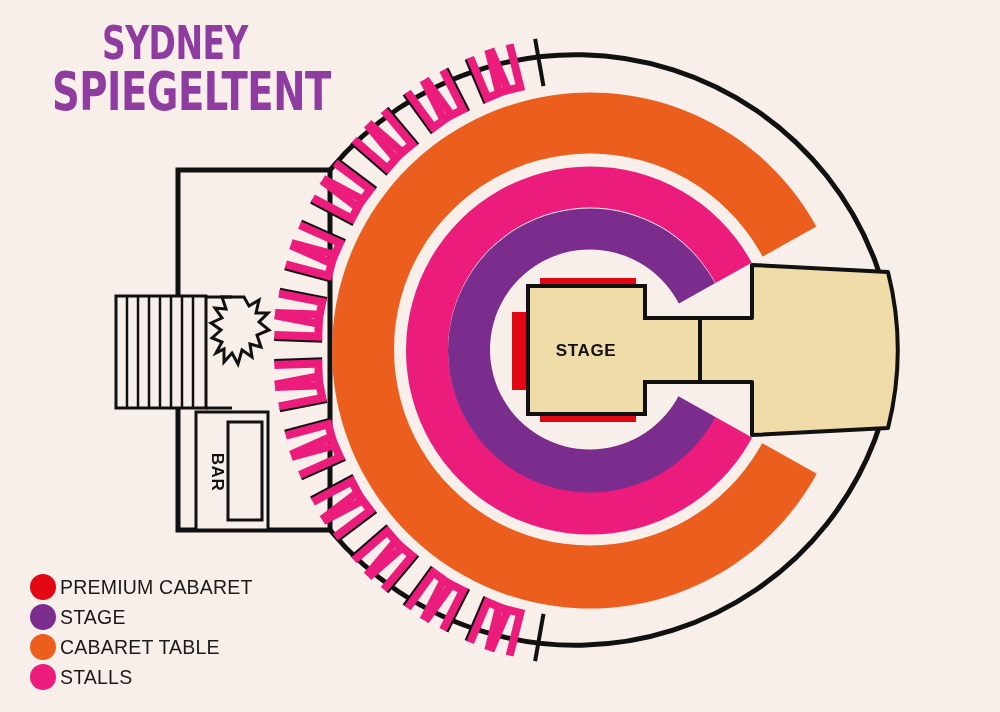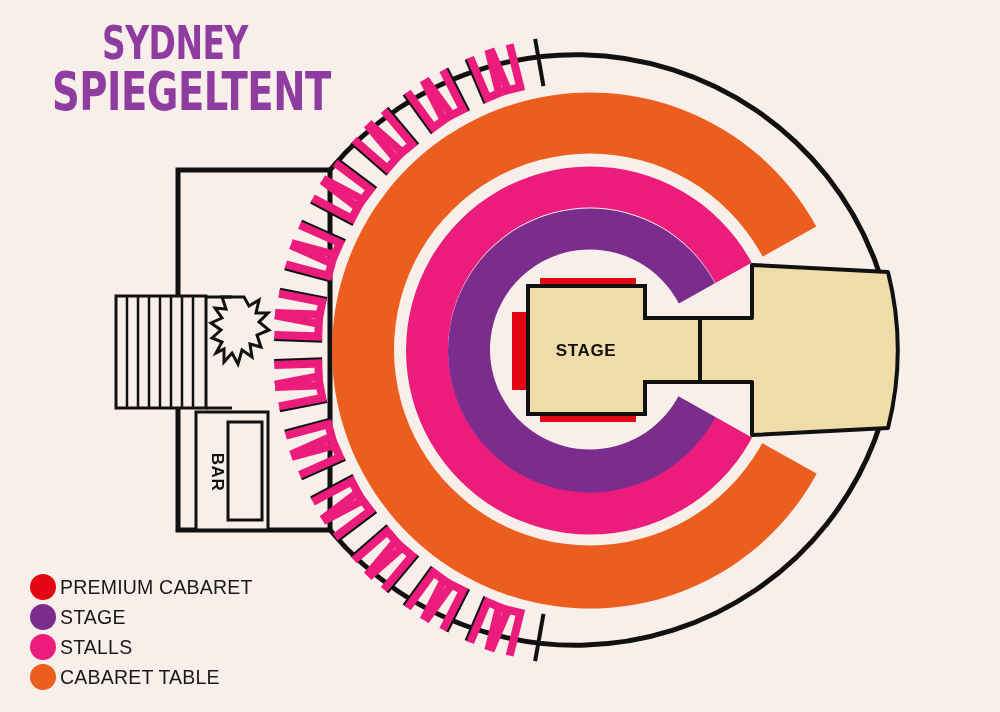--- a/index.html
+++ b/index.html
@@ -312,22 +312,22 @@
   <div class="legend">
     <div class="legend-row">
       <span class="legend-swatch" style="background:#E30613"></span>
       <span class="legend-label">PREMIUM CABARET</span>
     </div>
     <div class="legend-row">
       <span class="legend-swatch" style="background:#7B2D8E"></span>
       <span class="legend-label">STAGE</span>
     </div>
     <div class="legend-row">
+      <span class="legend-swatch" style="background:#EB5E1E"></span>
+      <span class="legend-label">CABARET TABLE</span>
+    </div>
+    <div class="legend-row">
       <span class="legend-swatch" style="background:#EC1C7D"></span>
       <span class="legend-label">STALLS</span>
     </div>
-    <div class="legend-row">
-      <span class="legend-swatch" style="background:#EB5E1E"></span>
-      <span class="legend-label">CABARET TABLE</span>
-    </div>
   </div>
 
 </div>
 
 </body></html>

